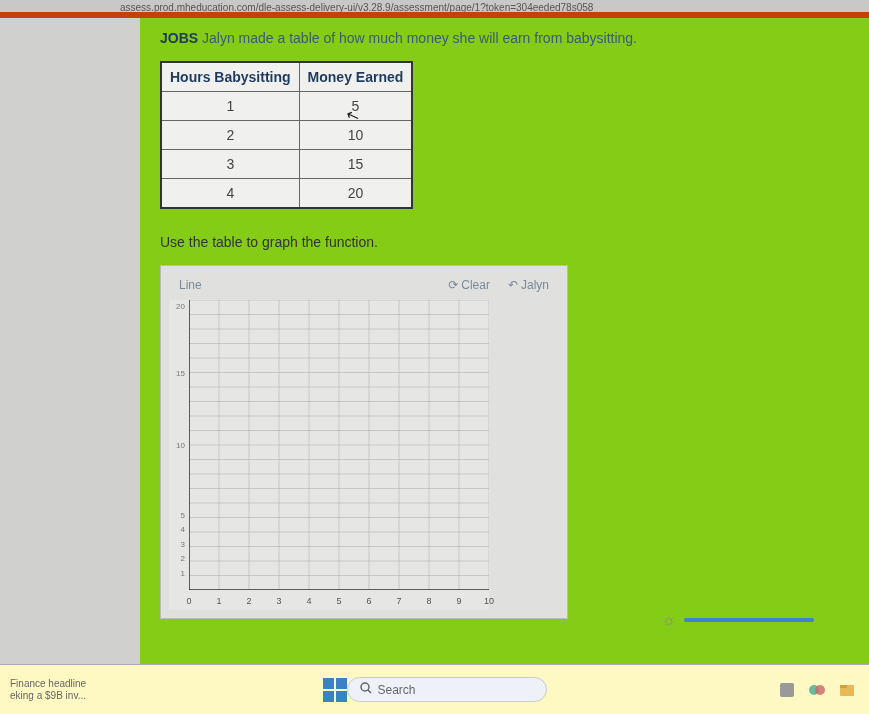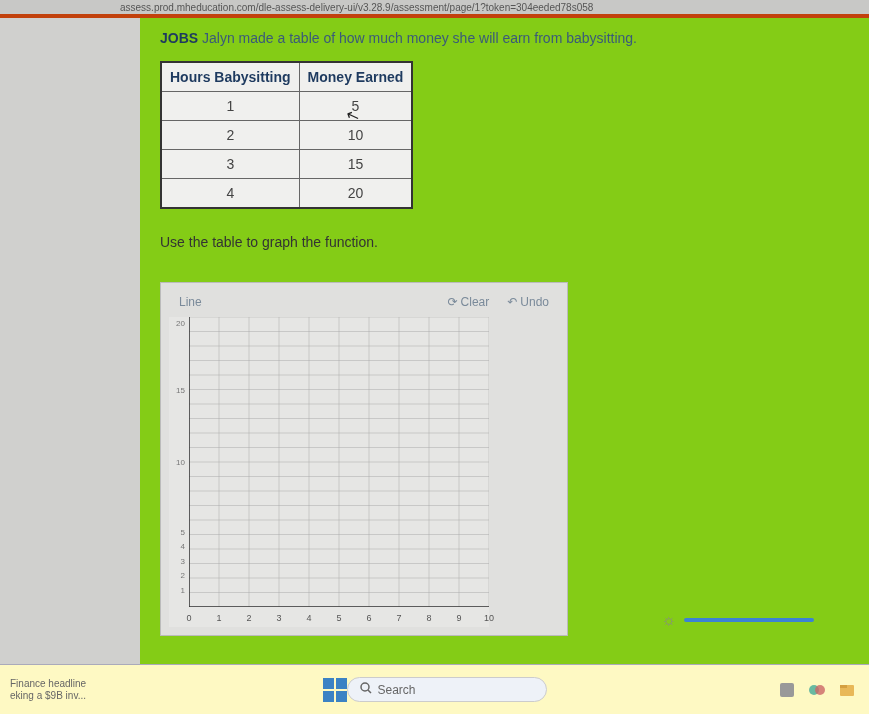--- a/index.html
+++ b/index.html
@@ -7,21 +7,21 @@
       font-family: Arial, sans-serif;
       background: #d8d8d6;
       width: 869px;
       height: 714px;
       position: relative;
       overflow: hidden;
     }
     .browser-bar {
       height: 18px;
       background: #c8c8c6;
-      border-bottom: 4px solid #c2410c;
+      border-bottom: 6px solid #c2410c;
       font-size: 10px;
       color: #555;
       padding: 2px 120px;
       white-space: nowrap;
       overflow: hidden;
     }
     .page {
       position: absolute;
       left: 140px;
       top: 18px;
@@ -65,21 +65,21 @@
       color: #1e3a5f;
       text-align: left;
       padding: 6px 8px;
     }
     table.data-table td {
       color: #444;
     }
     .instruction {
       font-size: 14px;
       color: #333;
-      margin-bottom: 32px;
+      margin-bottom: 15px;
     }
     .graph-widget {
       background: #e0e0de;
       border: 1px solid #bbb;
       width: 408px;
       padding: 8px;
     }
     .graph-toolbar {
       display: flex;
       justify-content: space-between;
@@ -271,21 +271,21 @@
       <span class="tool-btn">
         <span>Line</span>
       </span>
       <span style="display:flex; gap:18px;">
         <span class="tool-btn">
           <span>⟳</span>
           <span>Clear</span>
         </span>
         <span class="tool-btn">
           <span>↶</span>
-          <span>Undo</span>
+          <span>Jalyn</span>
         </span>
       </span>
     </div>
     <div class="graph-area">
       <div class="y-labels">
         <span style="top:2%">20</span>
         <span style="top:25%">15</span>
         <span style="top:50%">10</span>
         <span style="top:74%">5</span>
         <span style="top:79%">4</span>

